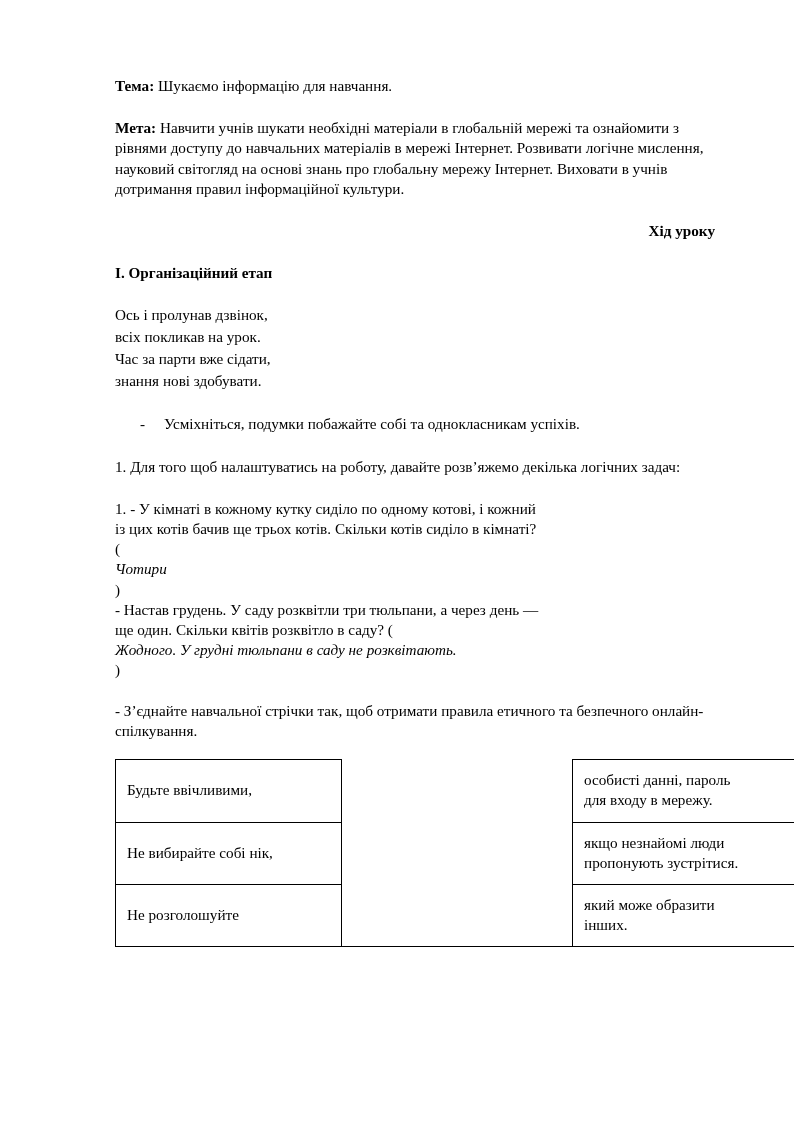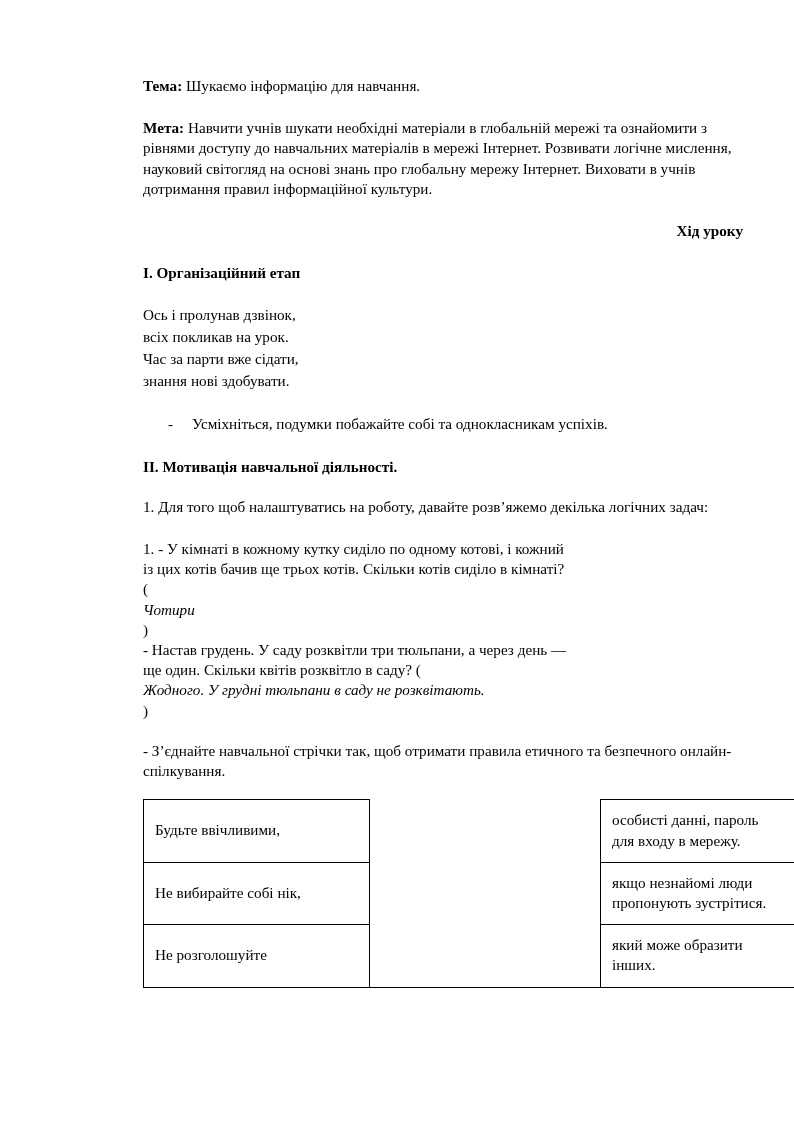--- a/index.html
+++ b/index.html
@@ -18,21 +18,20 @@
     height: 1123px;
     background: #ffffff;
     box-sizing: border-box;
     padding: 76px 79px 0 115px;
     overflow: hidden;
   }
   .doc {
     width: 600px;
     font-size: 15.2px;
     line-height: 1.33;
-    margin-left: 28px;
   }
   p {
     margin: 0 0 13px 0;
   }
   .lead {
     font-weight: bold;
   }
   .block-meta {
     margin-bottom: 22px;
   }
@@ -127,21 +126,20 @@
       <span class="verse-line">всіх покликав на урок.</span>
       <span class="verse-line">Час за парти вже сідати,</span>
       <span class="verse-line">знання нові здобувати.</span>
     </div>
 
     <div class="dash-item">
       <span class="dash-mark">-</span>
       <span class="dash-text">Усміхніться, подумки побажайте собі та однокласникам успіхів.</span>
     </div>
 
-    <p class="section-head">II. Мотивація навчальної діяльності.</p>
 
     <p class="block-meta">1. Для того щоб налаштуватись на роботу, давайте розв’яжемо декілька логічних задач:</p>
 
     <div class="riddles">
       <span>1. - У кімнаті в кожному кутку сиділо по одному котові, і кожний</span>
       <span>із цих котів бачив ще трьох котів. Скільки котів сиділо в кімнаті?</span>
       <span><span>(</span><em>Чотири</em><span>)</span></span>
       <span>- Настав грудень. У саду розквітли три тюльпани, а через день —</span>
       <span><span>ще один. Скільки квітів розквітло в саду? (</span><em>Жодного. У грудні тюльпани в саду не розквітають.</em><span>)</span></span>
     </div>

